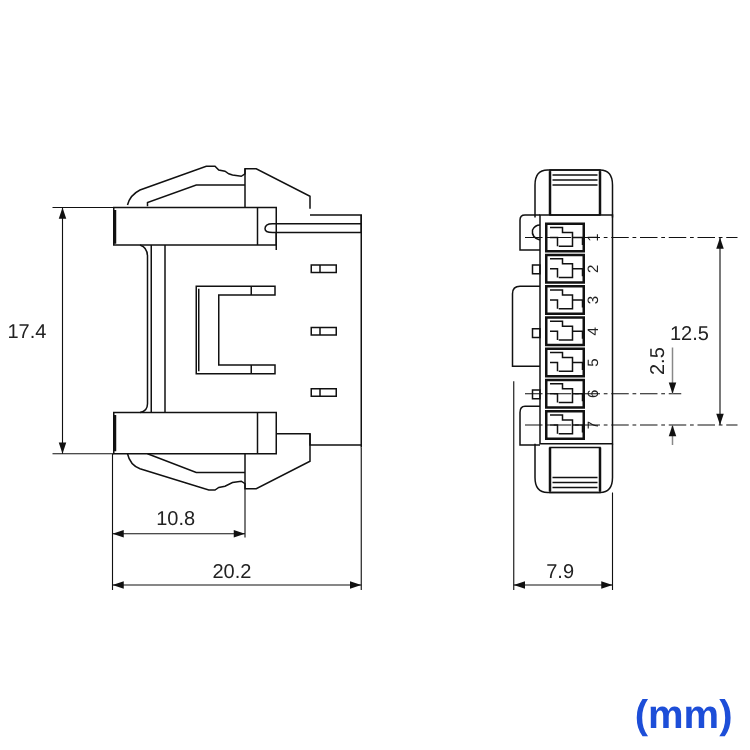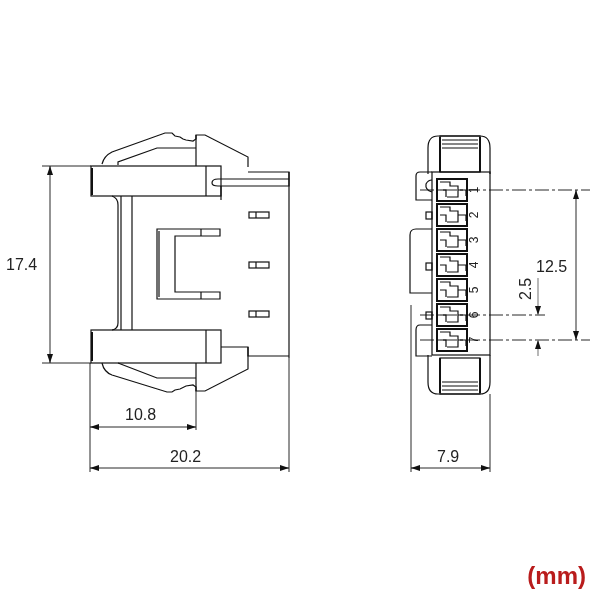--- a/index.html
+++ b/index.html
@@ -5,21 +5,21 @@
   html, body { margin: 0; padding: 0; background: #ffffff; }
   body { width: 600px; height: 600px; position: relative; overflow: hidden; font-family: "Liberation Sans", sans-serif; }
   svg { position: absolute; left: 0; top: 0; }
   .ln { stroke: #111; stroke-width: 1.2; fill: none; }
   .thick { stroke: #111; stroke-width: 2; fill: none; }
   .dim { stroke: #111; stroke-width: 0.9; fill: none; }
   .dash { stroke: #111; stroke-width: 0.9; fill: none; stroke-dasharray: 14 3 3 3; }
   .gray { stroke: #888; stroke-width: 1.2; fill: none; }
   .dimtext { font-family: "Liberation Sans", sans-serif; font-size: 16px; fill: #222; }
   .pintext { font-family: "Liberation Sans", sans-serif; font-size: 12px; fill: #222; }
-  .unit { position: absolute; right: 14px; bottom: 10px; font-family: "Liberation Sans", sans-serif; font-size: 24px; font-weight: bold; color: #b91c1c; text-align: right; }
+  .unit { position: absolute; right: 14px; bottom: 10px; font-family: "Liberation Sans", sans-serif; font-size: 32px; font-weight: bold; color: #1d4ed8; text-align: right; }
 </style>
 </head>
 <body>
 
 <svg width="600" height="600" viewBox="0 0 600 600">
 
   <g>
 
     <path class="ln" d="M102,164 Q104,156 112,152 L165,133 L172,133 L175,136 L180,137 L183,139 L186,140 L193,141 L196,139 L196,135 L205,135 L248,157 L248,167"></path>
     <path class="ln" d="M118,165 L118,162 L157,148 L196,148"></path>

